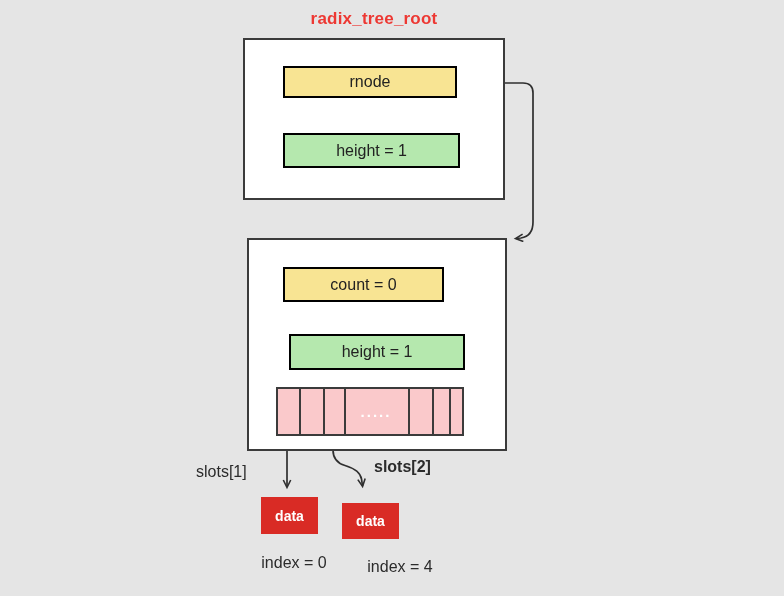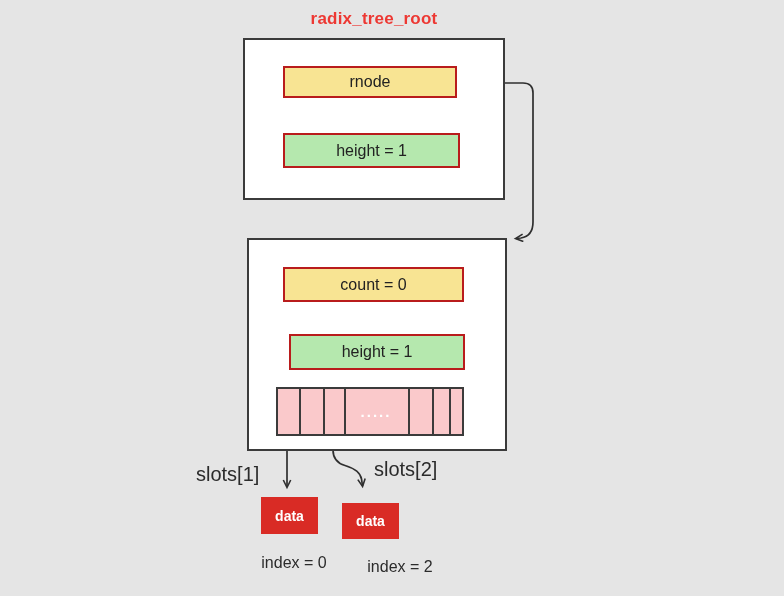--- a/index.html
+++ b/index.html
@@ -17,21 +17,21 @@
     font-weight:600;
     text-align:center;
     letter-spacing:0.2px;
   }
   .outer-box{
     border:2px solid #3b3b3b;
     background:#ffffff;
     box-sizing:border-box;
   }
   .field{
-    border:2px solid #b91c1c;
+    border:2px solid #000000;
     box-sizing:border-box;
     display:flex;
     align-items:center;
     justify-content:center;
     font-size:16px;
     color:#222222;
   }
   .field-yellow{background:#f8e493;}
   .field-green{background:#b5e8ae;}
   .slots{
@@ -48,21 +48,21 @@
   .slots-ellipsis{
     position:absolute;
     color:#ffffff;
     font-weight:bold;
     font-size:15px;
     letter-spacing:2px;
     text-align:center;
     line-height:45px;
   }
   .ptr-label{
-    font-size:20px;
+    font-size:16px;
     color:#2b2b2b;
   }
   .data-box{
     background:#d92b25;
     color:#ffffff;
     font-weight:bold;
     font-size:14px;
     display:flex;
     align-items:center;
     justify-content:center;
@@ -98,39 +98,39 @@
 
   <div class="abs outer-box" style="left:243px;top:38px;width:262px;height:162px;"></div>
 
   <div class="abs field field-yellow" style="left:283px;top:66px;width:174px;height:32px;">rnode</div>
 
   <div class="abs field field-green" style="left:283px;top:133px;width:177px;height:35px;">height = 1</div>
 
 
   <div class="abs outer-box" style="left:247px;top:238px;width:260px;height:213px;"></div>
 
-  <div class="abs field field-yellow" style="left:283px;top:267px;width:181px;height:35px;">count = 0</div>
+  <div class="abs field field-yellow" style="left:283px;top:267px;width:161px;height:35px;">count = 0</div>
 
   <div class="abs field field-green" style="left:289px;top:334px;width:176px;height:36px;">height = 1</div>
 
   <div class="abs slots" style="left:276px;top:387px;width:188px;height:49px;">
     <div class="slot-divider" style="left:21px;"></div>
     <div class="slot-divider" style="left:45px;"></div>
     <div class="slot-divider" style="left:66px;"></div>
     <div class="slot-divider" style="left:130px;"></div>
     <div class="slot-divider" style="left:154px;"></div>
     <div class="slot-divider" style="left:171px;"></div>
     <div class="slots-ellipsis" style="left:66px;top:0;width:64px;">.....</div>
   </div>
 
   <div class="abs ptr-label" style="left:196px;top:463px;">slots[1]</div>
 
-  <div class="abs ptr-label" style="left:374px;top:458px;">slots[2]</div>
+  <div class="abs ptr-label" style="left:374px;top:458px;font-weight:bold;">slots[2]</div>
 
   <div class="abs data-box" style="left:261px;top:497px;width:57px;height:37px;">data</div>
 
   <div class="abs data-box" style="left:342px;top:503px;width:57px;height:36px;">data</div>
 
   <div class="abs index-label" style="left:251px;top:554px;width:86px;">index = 0</div>
 
-  <div class="abs index-label" style="left:357px;top:558px;width:86px;">index = 2</div>
+  <div class="abs index-label" style="left:357px;top:558px;width:86px;">index = 4</div>
 
 </div>
 
 </body></html>

